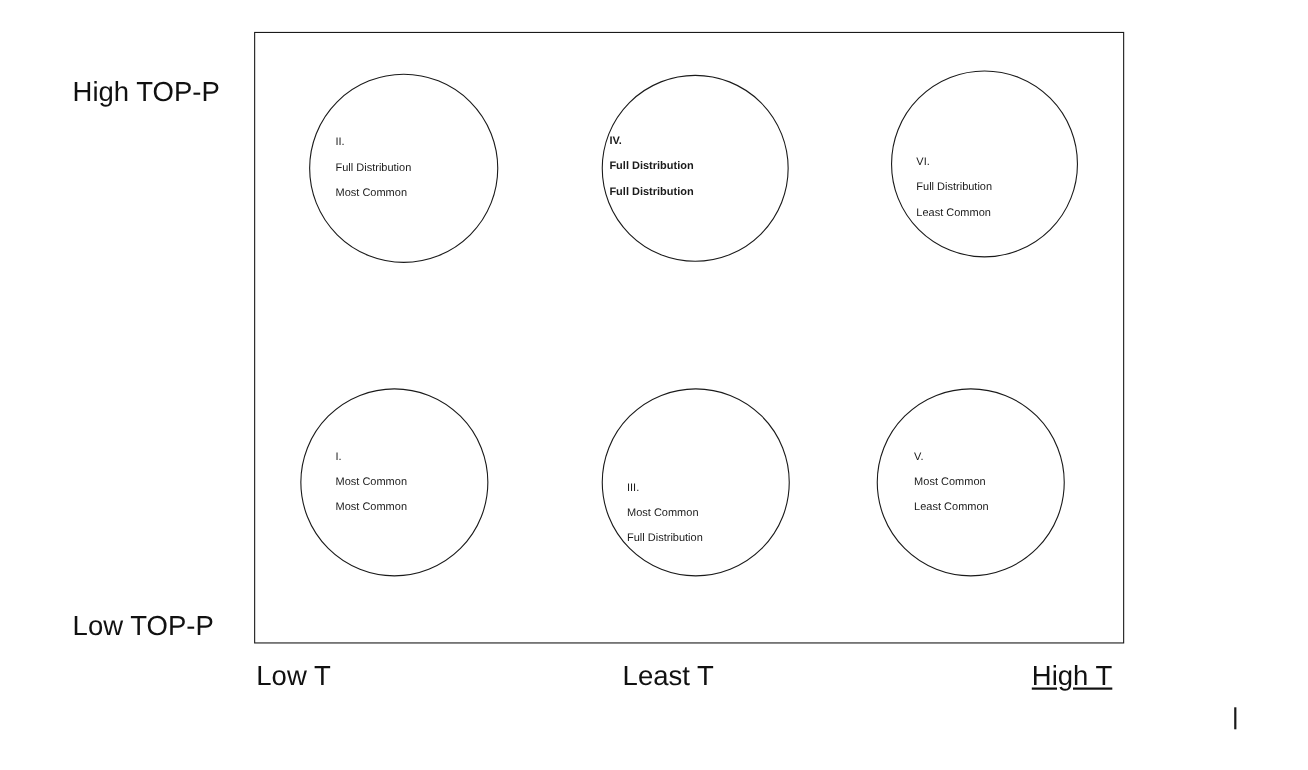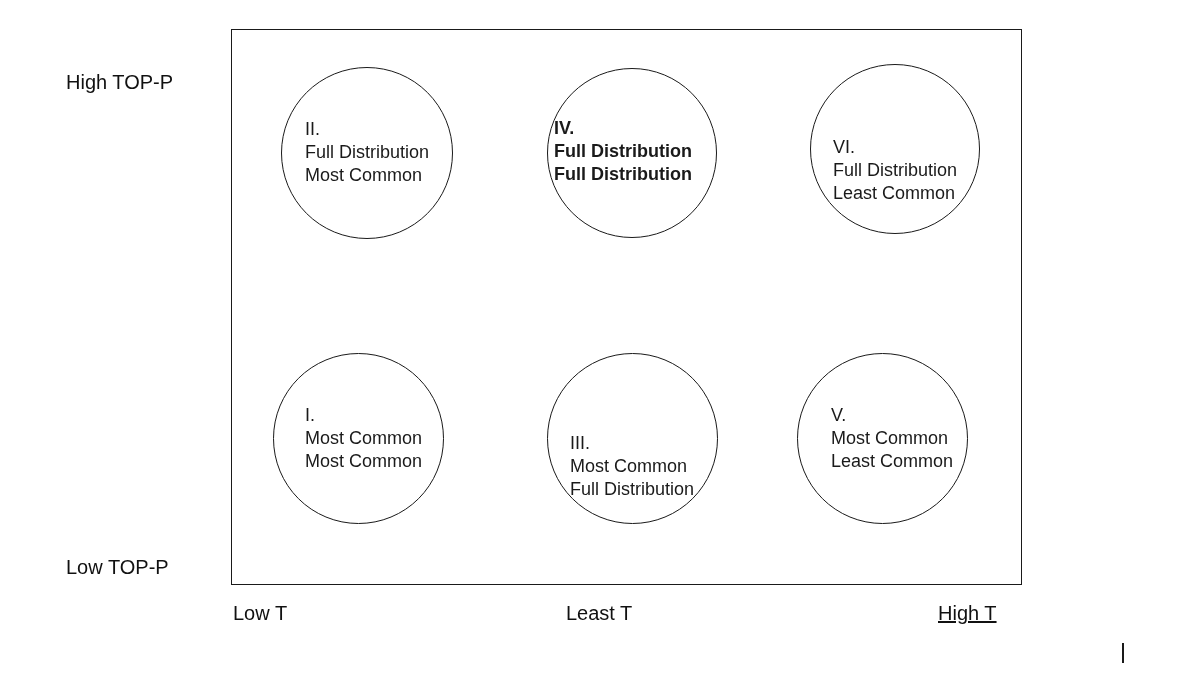--- a/index.html
+++ b/index.html
@@ -34,21 +34,21 @@
     width: 791px;
     height: 556px;
     border: 1.6px solid #1a1a1a;
     background: #ffffff;
     box-sizing: border-box;
   }
 
   
   .axis-label {
     position: absolute;
-    font-size: 20px;
+    font-size: 25px;
     line-height: 1;
     color: #111111;
     white-space: nowrap;
   }
   .axis-label.y-high {
     left: 66px;
     top: 72px;
   }
   .axis-label.y-low {
     left: 66px;
@@ -65,21 +65,21 @@
   
   .quadrant-circle {
     position: absolute;
     border: 1.5px solid #1a1a1a;
     border-radius: 50%;
     background: transparent;
     box-sizing: border-box;
   }
   .circle-text {
     position: absolute;
-    font-size: 18px;
+    font-size: 10px;
     line-height: 23px;
     color: #1a1a1a;
     white-space: nowrap;
     text-align: left;
   }
   .circle-text .roman {
     display: block;
   }
   .circle-text .line-top {
     display: block;

